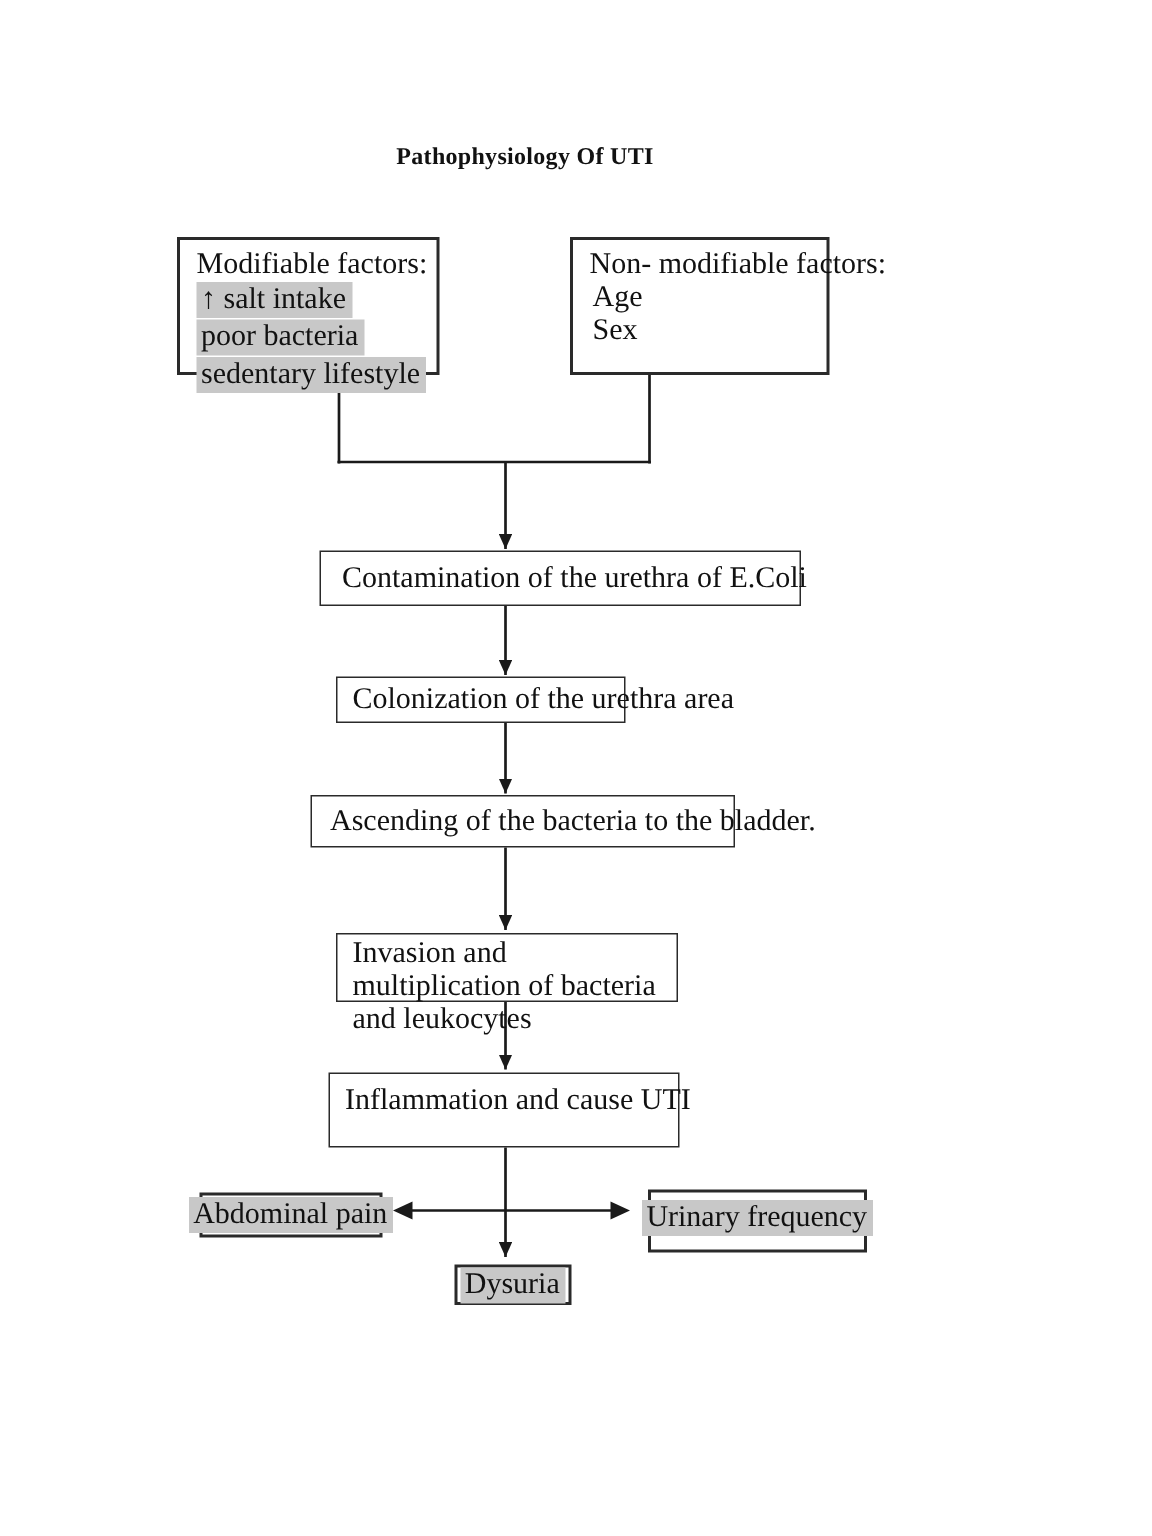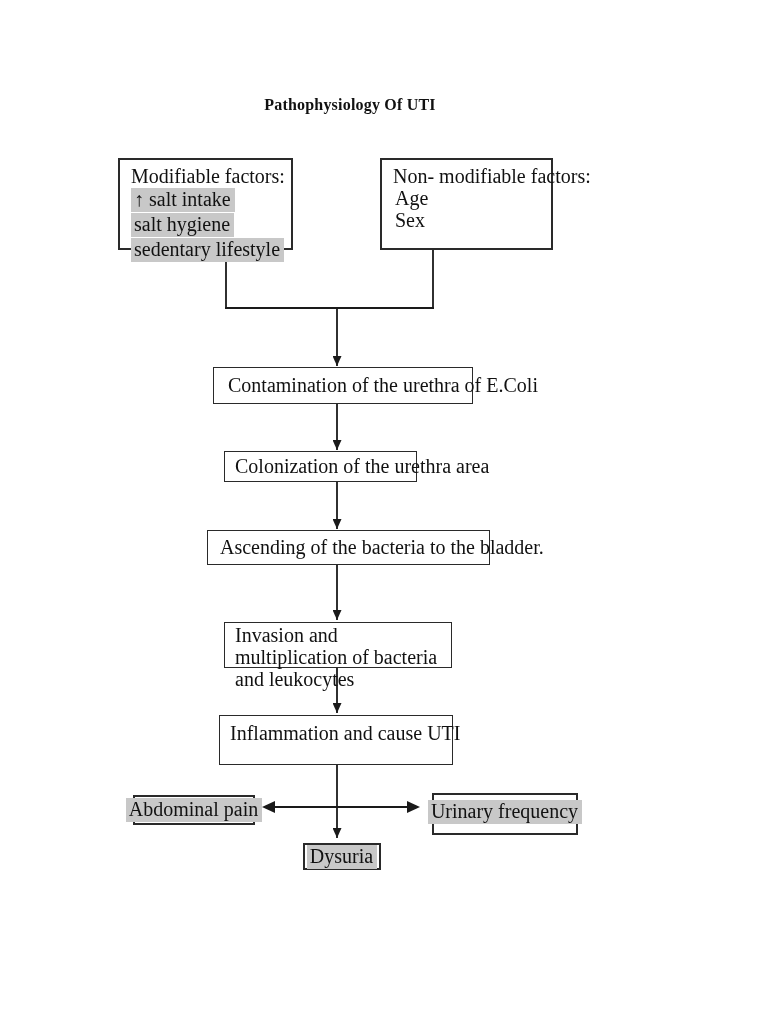--- a/index.html
+++ b/index.html
@@ -60,34 +60,34 @@
     <polygon points="262,807 275,801 275,813"></polygon>
     <polygon points="420,807 407,801 407,813"></polygon>
   </svg>
 
   <div class="box box--thick factorbox" style="left:118px; top:158px; width:175px; height:92px;">
     <div class="factor-heading">Modifiable factors:</div>
     <div class="factor-row">
       <span class="hl">↑ salt intake</span>
     </div>
     <div class="factor-row">
-      <span class="hl">salt hygiene</span>
+      <span class="hl">poor bacteria</span>
     </div>
     <div class="factor-row">
       <span class="hl">sedentary lifestyle</span>
     </div>
   </div>
 
   <div class="box box--thick factorbox" style="left:380px; top:158px; width:173px; height:92px;">
     <div class="factor-heading">Non- modifiable factors:</div>
     <div class="factor-row--plain">Age</div>
     <div class="factor-row--plain">Sex</div>
   </div>
 
-  <div class="box flowbox" style="left:213px; top:367px; width:260px; height:37px; padding-left:14px;">
+  <div class="box flowbox" style="left:213px; top:367px; width:321px; height:37px; padding-left:14px;">
     <span>Contamination of the urethra of E.Coli</span>
   </div>
 
   <div class="box flowbox" style="left:224px; top:451px; width:193px; height:31px; padding-left:10px;">
     <span>Colonization of the urethra area</span>
   </div>
 
   <div class="box flowbox" style="left:207px; top:530px; width:283px; height:35px; padding-left:12px;">
     <span>Ascending of the bacteria to the bladder.</span>
   </div>

